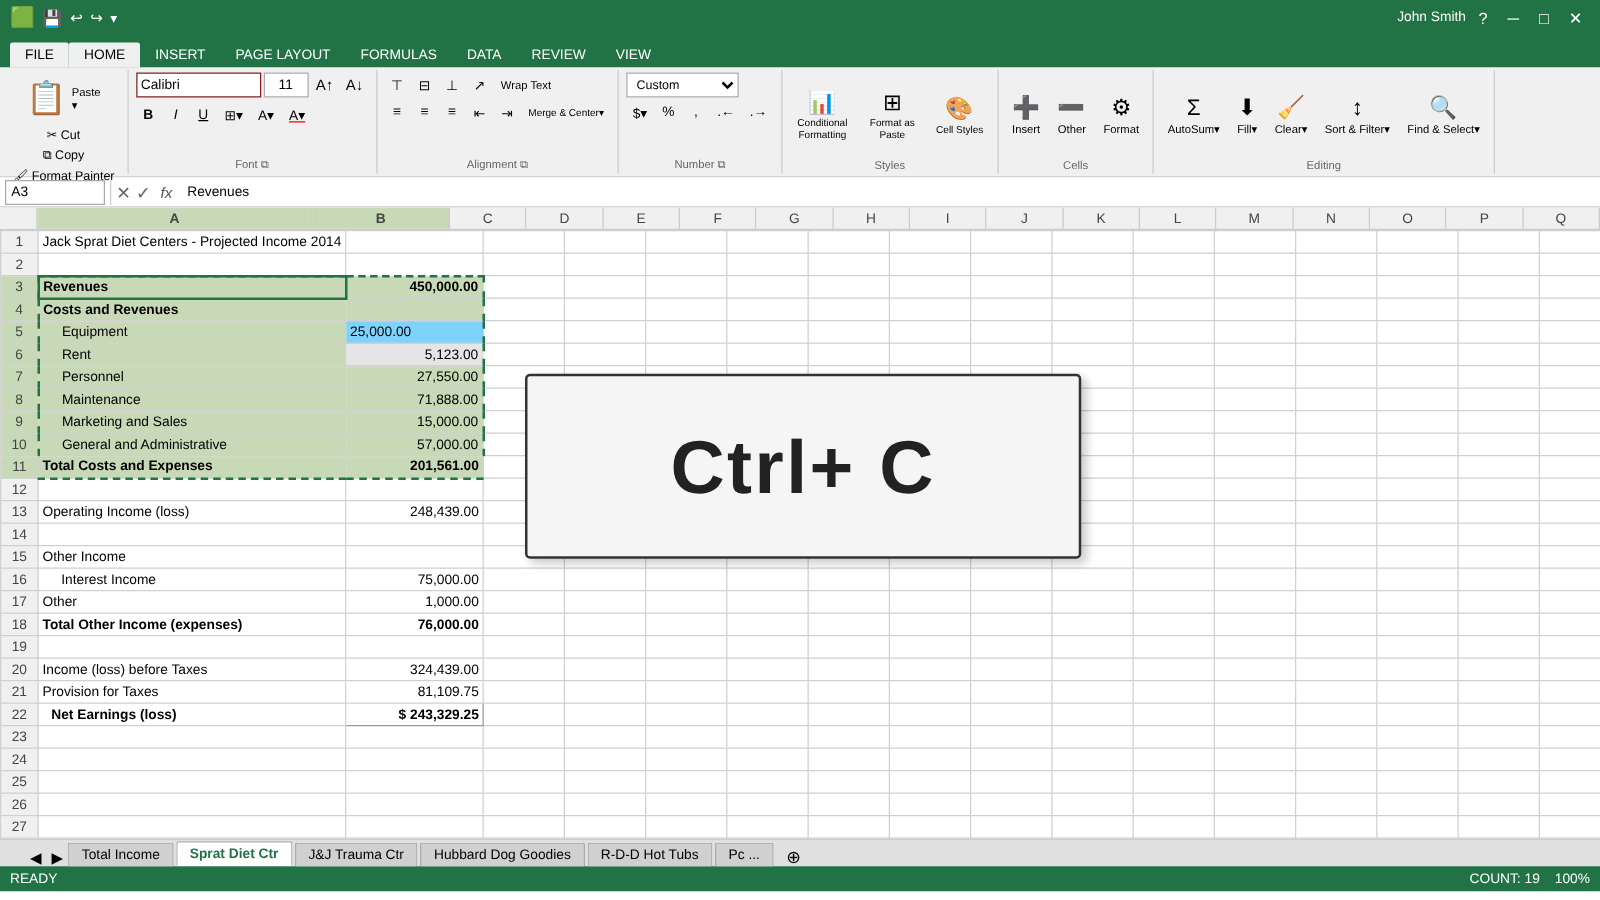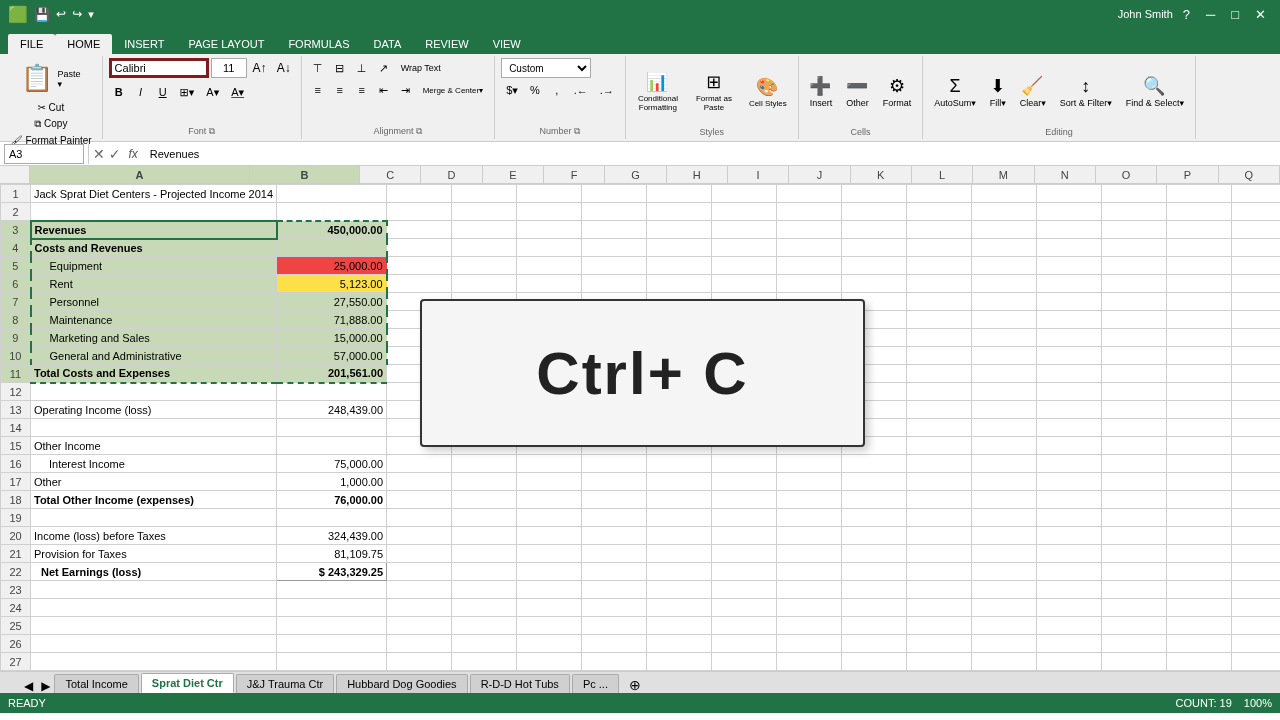--- a/index.html
+++ b/index.html
@@ -89,21 +89,21 @@
       padding: 1px 3px;
       font-size: 10px;
       border-radius: 2px;
     }
 
     
     .font-row { display: flex; align-items: center; gap: 2px; margin-bottom: 2px; }
     .font-name-box {
       width: 100px;
       font-size: 11px;
-      border: 3px solid #7f1d1d;
+      border: 1px solid #7f1d1d;
       padding: 1px 3px;
       height: 20px;
       background: #fff;
     }
     .font-size-box {
       width: 36px;
       font-size: 11px;
       border: 1px solid #aaa;
       padding: 1px 3px;
       height: 20px;
@@ -563,40 +563,40 @@
               <td class="col-other" data-name="cell-K4"></td>
               <td class="col-other" data-name="cell-L4"></td>
               <td class="col-other" data-name="cell-M4"></td>
               <td class="col-other" data-name="cell-N4"></td>
               <td class="col-other" data-name="cell-O4"></td>
               <td class="col-other" data-name="cell-P4"></td>
             </tr>
             <tr data-name="table-row">
               <td class="row-num" data-name="row-number" style="background: rgb(200, 217, 184);">5</td>
               <td class="col-a" data-name="cell-a5" style="background: rgb(200, 217, 184); padding-left: 18px;">  Equipment</td>
-              <td class="col-b" data-name="cell-b5" style="background: #ef4444; text-align: right;">25,000.00</td>
+              <td class="col-b" data-name="cell-b5" style="background: #7dd3fc; ">25,000.00</td>
               <td class="col-other" data-name="cell-C5"></td>
               <td class="col-other" data-name="cell-D5"></td>
               <td class="col-other" data-name="cell-E5"></td>
               <td class="col-other" data-name="cell-F5"></td>
               <td class="col-other" data-name="cell-G5"></td>
               <td class="col-other" data-name="cell-H5"></td>
               <td class="col-other" data-name="cell-I5"></td>
               <td class="col-other" data-name="cell-J5"></td>
               <td class="col-other" data-name="cell-K5"></td>
               <td class="col-other" data-name="cell-L5"></td>
               <td class="col-other" data-name="cell-M5"></td>
               <td class="col-other" data-name="cell-N5"></td>
               <td class="col-other" data-name="cell-O5"></td>
               <td class="col-other" data-name="cell-P5"></td>
             </tr>
             <tr data-name="table-row">
               <td class="row-num" data-name="row-number" style="background: rgb(200, 217, 184);">6</td>
               <td class="col-a" data-name="cell-a6" style="background: rgb(200, 217, 184); padding-left: 18px;">  Rent</td>
-              <td class="col-b" data-name="cell-b6" style="background: #fde047; text-align: right;">5,123.00</td>
+              <td class="col-b" data-name="cell-b6" style="background: #e5e5e5; text-align: right;">5,123.00</td>
               <td class="col-other" data-name="cell-C6"></td>
               <td class="col-other" data-name="cell-D6"></td>
               <td class="col-other" data-name="cell-E6"></td>
               <td class="col-other" data-name="cell-F6"></td>
               <td class="col-other" data-name="cell-G6"></td>
               <td class="col-other" data-name="cell-H6"></td>
               <td class="col-other" data-name="cell-I6"></td>
               <td class="col-other" data-name="cell-J6"></td>
               <td class="col-other" data-name="cell-K6"></td>
               <td class="col-other" data-name="cell-L6"></td>

